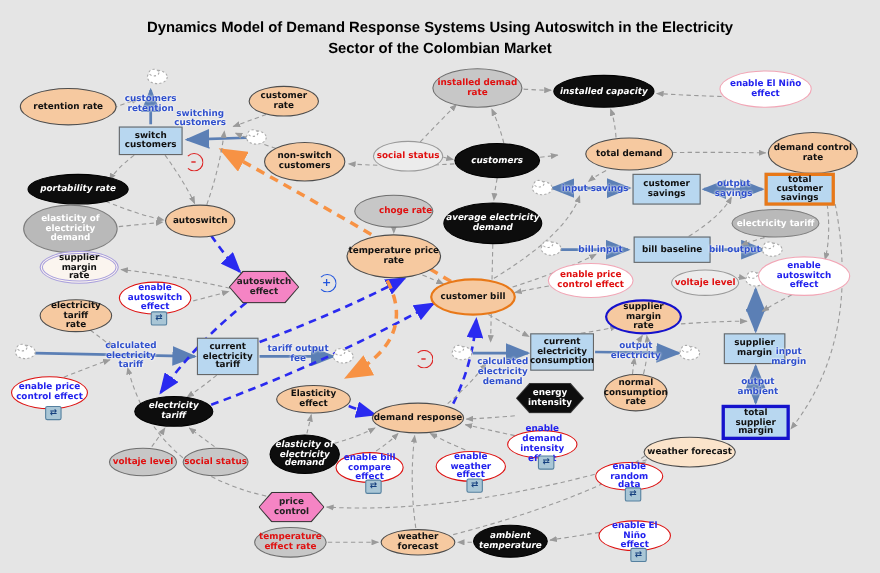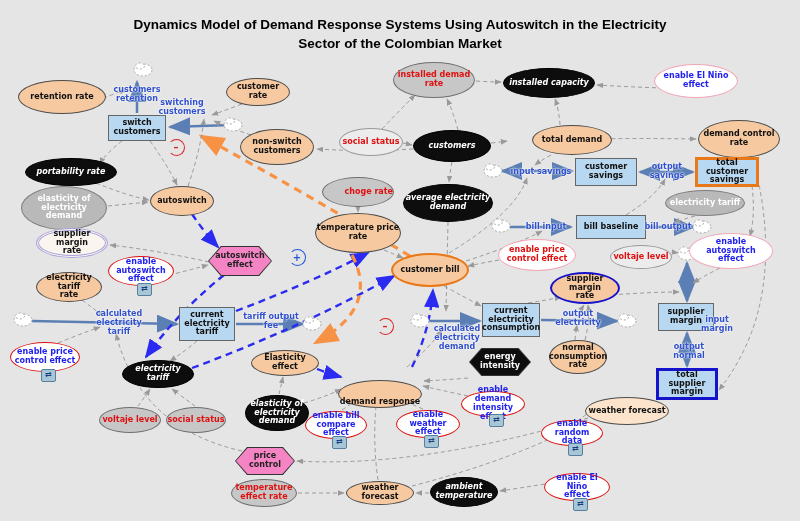--- a/index.html
+++ b/index.html
@@ -224,21 +224,21 @@
       <div class="switch-icon" style="left: 137px; top: 283px;">⇄</div>
       <div class="node ellipse peach" style="left: 36px; top: 272px; width: 66px; height: 30px;"><span>electricity tariff
 rate</span></div>
       <div class="node ellipse enable" style="left: 10px; top: 342px; width: 70px; height: 30px;"><span>enable price
 control effect</span></div>
       <div class="switch-icon" style="left: 41px; top: 369px;">⇄</div>
       <div class="node ellipse black" style="left: 122px; top: 360px; width: 72px; height: 28px;"><span>electricity tariff</span></div>
       <div class="node hexouter " style="left: 208px; top: 246px; width: 64px; height: 30px;"><div class="hexshape" style="position: absolute; inset: 0px; background: rgb(51, 51, 51);"></div><div class="hexinner hexshape hexpink" style="inset: 1px;">autoswitch
 effect</div></div>
       <div class="node ellipse peach" style="left: 251px; top: 350px; width: 68px; height: 26px;"><span>Elasticity effect</span></div>
-      <div class="node ellipse peach" style="left: 338px; top: 380px; width: 84px; height: 28px; align-items: flex-end;"><span>demand response</span></div>
+      <div class="node ellipse peach" style="left: 338px; top: 366px; width: 84px; height: 28px;"><span>demand response</span></div>
       <div class="node ellipse black" style="left: 245px; top: 395px; width: 64px; height: 36px;"><span>elasticity of
 electricity
 demand</span></div>
       <div class="node ellipse grayred" style="left: 99px; top: 407px; width: 62px; height: 26px;"><span>voltaje level</span></div>
       <div class="node ellipse grayred" style="left: 166px; top: 407px; width: 60px; height: 26px;"><span>social status</span></div>
       <div class="node ellipse enable" style="left: 305px; top: 411px; width: 62px; height: 28px;"><span>enable bill
 compare effect</span></div>
       <div class="switch-icon" style="left: 332px; top: 436px;">⇄</div>
       <div class="node ellipse enable" style="left: 396px; top: 410px; width: 64px; height: 28px;"><span>enable weather
 effect</span></div>
@@ -294,18 +294,18 @@
 electricity
 tariff</span></div>
       <div class="node flowlabel" style="left: 242px; top: 312px; width: 58px; height: 18px;"><span>tariff output
 fee</span></div>
       <div class="node flowlabel" style="left: 430px; top: 323px; width: 54px; height: 28px;"><span>calculated
 electricity
 demand</span></div>
       <div class="node flowlabel" style="left: 553px; top: 309px; width: 50px; height: 18px;"><span>output
 electricity</span></div>
       <div class="node flowlabel" style="left: 688px; top: 287px; width: 58px; height: 10px; margin-top: 32px;"><span>input margin</span></div>
-      <div class="node flowlabel" style="left: 658px; top: 346px; width: 62px; height: 10px;"><span>output normal</span></div>
+      <div class="node flowlabel" style="left: 658px; top: 346px; width: 62px; height: 10px;"><span>output ambient</span></div>
       <div class="loopmark" style="left: 167.5px; top: 138.5px; border-width: 1.6px; border-style: solid; border-color: rgb(221, 34, 34) rgb(221, 34, 34) rgb(221, 34, 34) transparent; border-image: initial; color: rgb(221, 34, 34);">–</div>
       <div class="loopmark" style="left: 288.5px; top: 248.5px; border-width: 1.6px; border-style: solid; border-color: rgb(34, 85, 221) rgb(34, 85, 221) rgb(34, 85, 221) transparent; border-image: initial; color: rgb(34, 85, 221);">+</div>
       <div class="loopmark" style="left: 376.5px; top: 317.5px; border-width: 1.6px; border-style: solid; border-color: rgb(221, 34, 34) rgb(221, 34, 34) rgb(221, 34, 34) transparent; border-image: initial; color: rgb(221, 34, 34);">–</div>
     </div>
 </div>
 
 </body></html>

